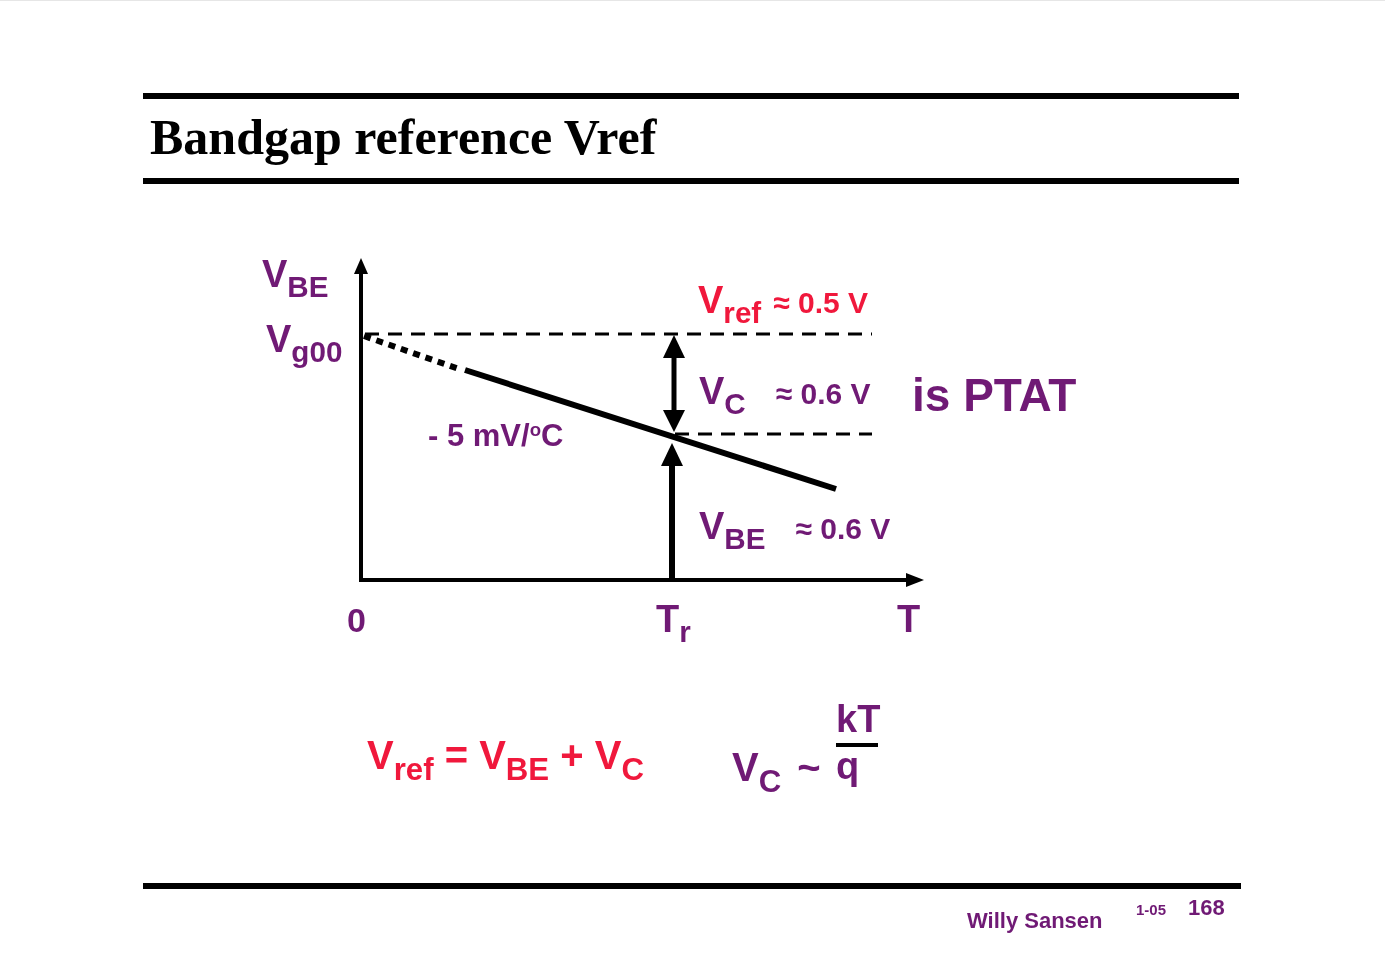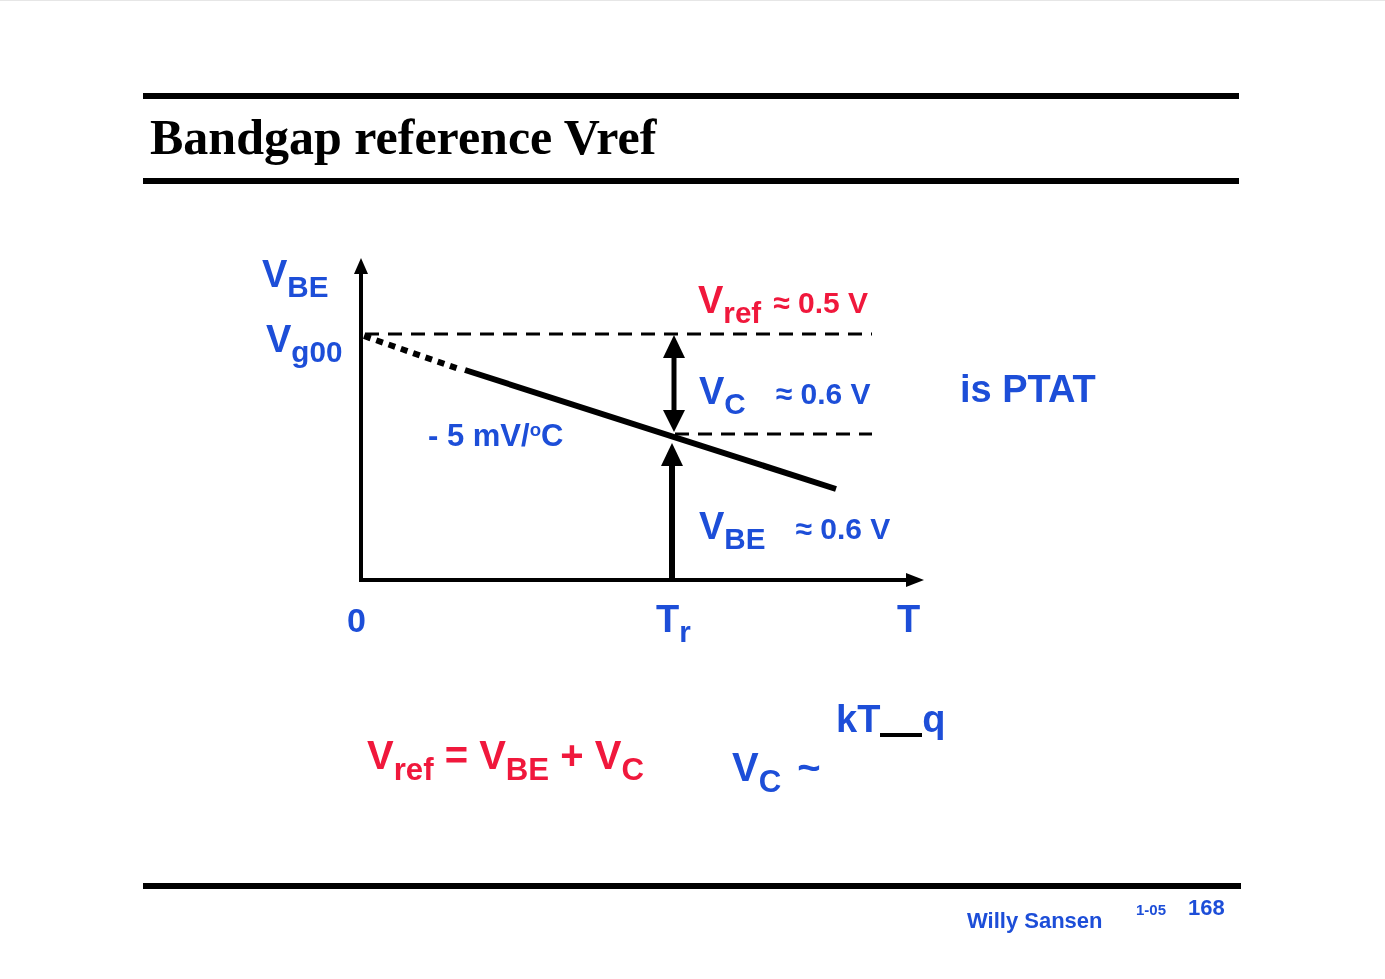--- a/index.html
+++ b/index.html
@@ -1,25 +1,25 @@
 <!DOCTYPE html>
 <html><head>
   <meta charset="utf-8">
   <style>
     html, body { margin: 0; padding: 0; background: #ffffff; }
     body { width: 1385px; height: 979px; position: relative; overflow: hidden; font-family: "Liberation Sans", sans-serif; }
     .topline { position: absolute; left: 0; top: 0; width: 1385px; height: 1px; background: #e6e6e6; }
     .rule { position: absolute; left: 143px; width: 1096px; background: #000; }
     .title { position: absolute; left: 150px; top: 108px; font-family: "Liberation Serif", serif; font-weight: bold; font-size: 50px; color: #000; white-space: nowrap; letter-spacing: 0px; }
-    .lbl { position: absolute; font-family: "Liberation Sans", sans-serif; font-weight: bold; color: #1d4ed8; white-space: nowrap; }
+    .lbl { position: absolute; font-family: "Liberation Sans", sans-serif; font-weight: bold; color: #701a75; white-space: nowrap; }
     .red { color: #f0183c; }
     .sub { font-size: 0.78em; position: relative; top: 0.35em; }
     .sup { font-size: 0.6em; position: relative; top: -0.55em; }
     svg.diagram { position: absolute; left: 0; top: 0; }
-    .frac { position: absolute; display: flex; flex-direction: row; align-items: flex-end; }
+    .frac { position: absolute; display: flex; flex-direction: column; align-items: flex-start; }
     .frac .bar { width: 42px; height: 4px; background: #000; margin: 2px 0 4px 0; }
     .footer-author { position: absolute; left: 967px; top: 895px; font-weight: bold; font-size: 22px; margin-top: 13px; }
     .footer-date { position: absolute; left: 1136px; top: 901px; font-weight: bold; font-size: 15px; }
     .footer-page { position: absolute; left: 1188px; top: 895px; font-weight: bold; font-size: 22px; }
   </style>
 </head>
 <body>
 
 <div class="topline"></div>
 
@@ -55,21 +55,21 @@
 <div class="lbl" style="left:266px;top:318px;font-size:38px;"><span>V</span><span class="sub">g00</span></div>
 <div class="lbl" style="left:347px;top:601px;font-size:34px;">0</div>
 <div class="lbl" style="left:656px;top:598px;font-size:38px;"><span>T</span><span class="sub">r</span></div>
 <div class="lbl" style="left:897px;top:598px;font-size:38px;">T</div>
 
 <div class="lbl" style="left:428px;top:418px;font-size:31px;"><span>- 5 mV/</span><span class="sup">o</span><span>C</span></div>
 
 <div class="lbl red" style="left:698px;top:279px;font-size:38px;"><span>V</span><span class="sub">ref</span><span style="font-size:30px;margin-left:12px;">≈ 0.5 V</span></div>
 
 <div class="lbl" style="left:699px;top:370px;font-size:38px;"><span>V</span><span class="sub">C</span><span style="font-size:30px;margin-left:30px;">≈ 0.6 V</span></div>
-<div class="lbl" style="left:912px;top:368px;font-size:38px;margin-left:48px;">is PTAT</div>
+<div class="lbl" style="left:912px;top:368px;font-size:46px;">is PTAT</div>
 
 <div class="lbl" style="left:699px;top:505px;font-size:38px;"><span>V</span><span class="sub">BE</span><span style="font-size:30px;margin-left:30px;">≈ 0.6 V</span></div>
 
 <div class="lbl red" style="left:367px;top:733px;font-size:40px;"><span>V</span><span class="sub">ref</span><span style="white-space:pre"> = </span><span>V</span><span class="sub">BE</span><span style="white-space:pre"> + </span><span>V</span><span class="sub">C</span></div>
 
 <div class="lbl" style="left:732px;top:745px;font-size:40px;"><span>V</span><span class="sub">C</span><span style="margin-left:16px;">~</span></div>
 <div class="frac lbl" style="left:836px;top:698px;font-size:38px;">
   <span>kT</span>
   <div class="bar"></div>
   <span style="margin-top:-6px;">q</span>

